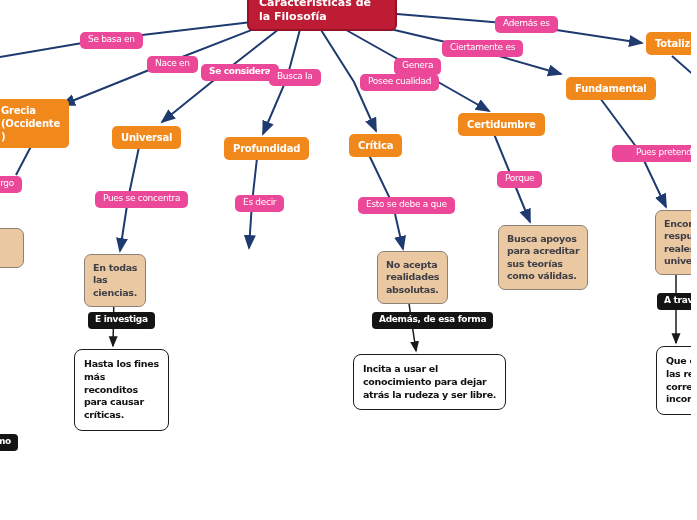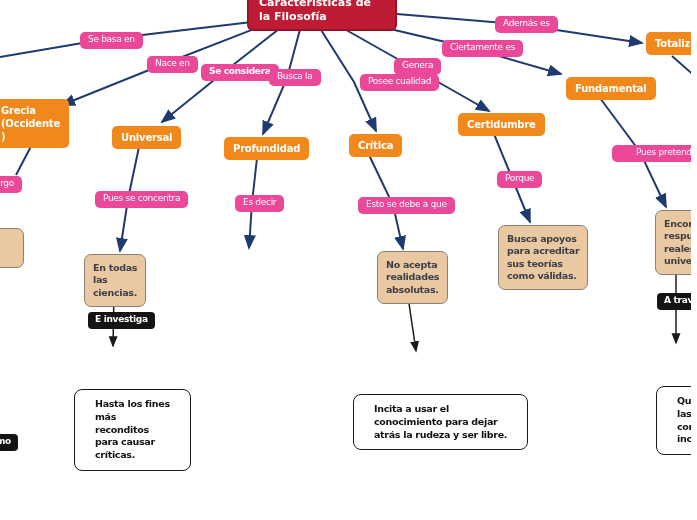--- a/index.html
+++ b/index.html
@@ -29,21 +29,21 @@
     padding:7px 8px;white-space:pre;line-height:1.3;
   }
   .blabel{
     background:#141414;color:#fff;font-size:9px;letter-spacing:-0.3px;
     font-weight:600;padding:3px 7px 4px;border-radius:4px;
     white-space:nowrap;line-height:1.1;
   }
   .wnode{
     background:#fff;border:1.5px solid #1c1c1c;border-radius:8px;
     color:#111;font-size:9.5px;font-weight:bold;letter-spacing:-0.3px;
-    padding:8px 20px;white-space:pre;line-height:1.35;margin-top:40px;
+    padding:8px 9px;white-space:pre;line-height:1.35;
   }
   .ralign{text-align:right;}
 </style>
 </head>
 <body>
 
 <div id="canvas">
 
   <svg id="wires" viewBox="0 0 697 520">
     <defs>
@@ -115,20 +115,21 @@
   <div class="node tnode" style="left:498px;top:225px;">Busca apoyos
 para acreditar
 sus teorías
 como válidas.</div>
   <div class="node tnode" style="left:655px;top:210px;">Encontrar
 respuestas
 reales del
 universo.</div>
 
   <div class="node blabel" style="left:88px;top:312px;">E investiga</div>
+  <div class="node blabel" style="left:372px;top:312px;">Además, de esa forma</div>
   <div class="node blabel" style="left:657px;top:293px;">A través de</div>
   <div class="node blabel ralign" style="left:-30px;top:434px;width:48px;">mo</div>
 
   <div class="node wnode" style="left:74px;top:349px;">Hasta los fines
 más
 reconditos
 para causar
 críticas.</div>
   <div class="node wnode" style="left:353px;top:354px;">Incita a usar el
 conocimiento para dejar

